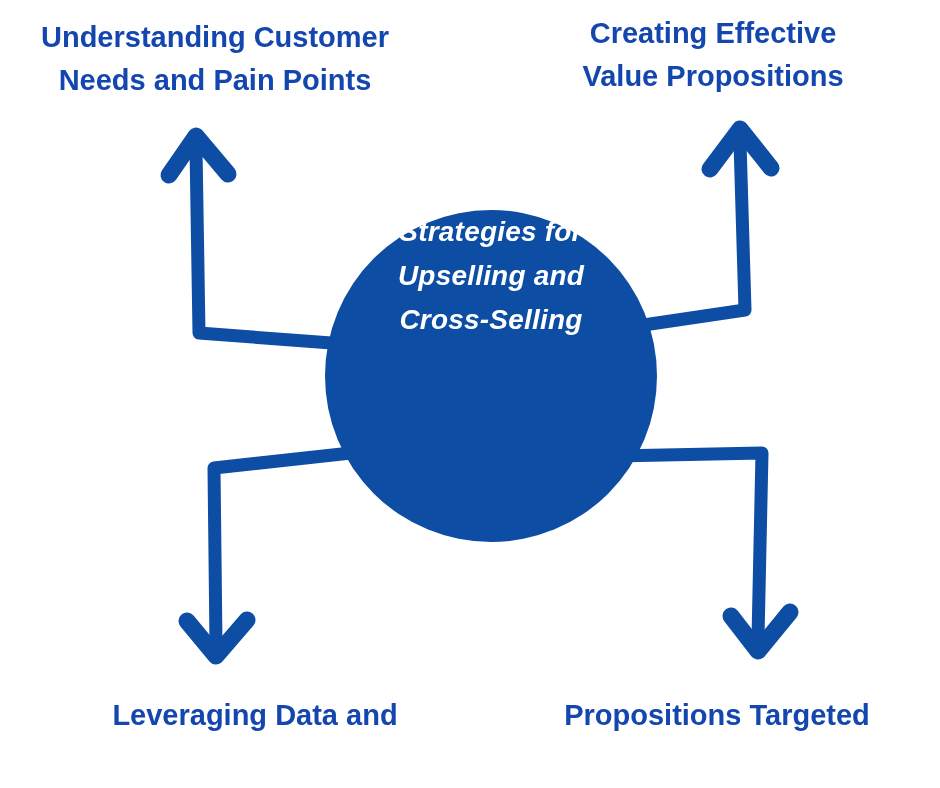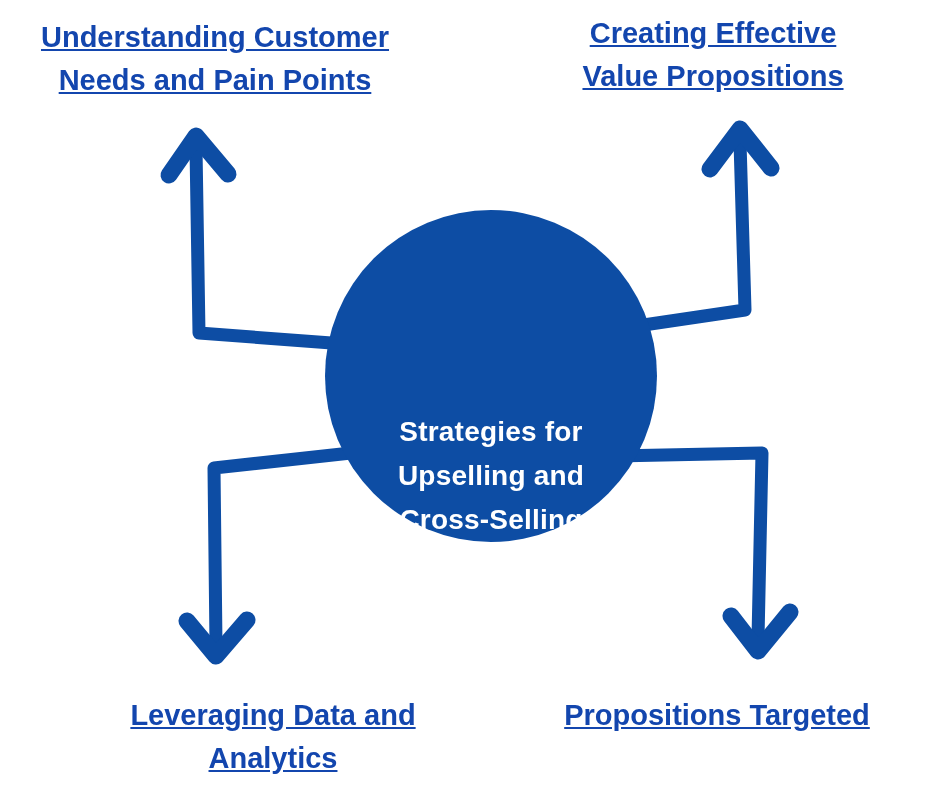--- a/index.html
+++ b/index.html
@@ -38,45 +38,46 @@
     stroke-linecap: round;
     stroke-linejoin: round;
   }
   .circle {
     position: absolute;
     left: 325px; top: 210px;
     width: 332px; height: 332px;
     border-radius: 50%;
     background: var(--shape);
     display: flex;
-    align-items: flex-end;
+    align-items: flex-start;
     justify-content: center;
     z-index: 2;
+    font-style: italic;
   }
   .circle-text {
     color: var(--center-text);
     font-weight: 700;
     font-size: 28px;
     line-height: 44px;
     text-align: center;
     letter-spacing: 0.2px;
   }
   .heading {
     position: absolute;
     color: var(--heading);
     font-weight: 700;
     font-size: 29px;
     line-height: 43px;
     text-align: center;
     z-index: 1;
   }
-  .heading div { white-space: nowrap; text-decoration: underline; }
+  .heading div { white-space: nowrap; }
   .tl { left: 10px;  top: 16px;  width: 410px; }
   .tr { left: 543px; top: 12px;  width: 340px; }
-  .bl { left: 73px;  top: 694px; width: 400px; }
+  .bl { left: 55px;  top: 694px; width: 400px; }
   .br { left: 512px; top: 694px; width: 410px; }
 </style>
 </head>
 <body>
 
 <div class="canvas">
 
   <svg class="arrows" viewBox="0 0 940 788" aria-hidden="true">
     <g>
       <path class="shaft" d="M345 344 L199 333 L196 148"></path>
@@ -109,20 +110,19 @@
     <div>Needs and Pain Points</div>
   </div>
 
   <div class="heading tr">
     <div>Creating Effective</div>
     <div>Value Propositions</div>
   </div>
 
   <div class="heading bl">
     <div>Leveraging Data and</div>
-    <div>Analytics</div>
   </div>
 
   <div class="heading br">
     <div>Propositions Targeted</div>
   </div>
 
 </div>
 
 </body></html>

